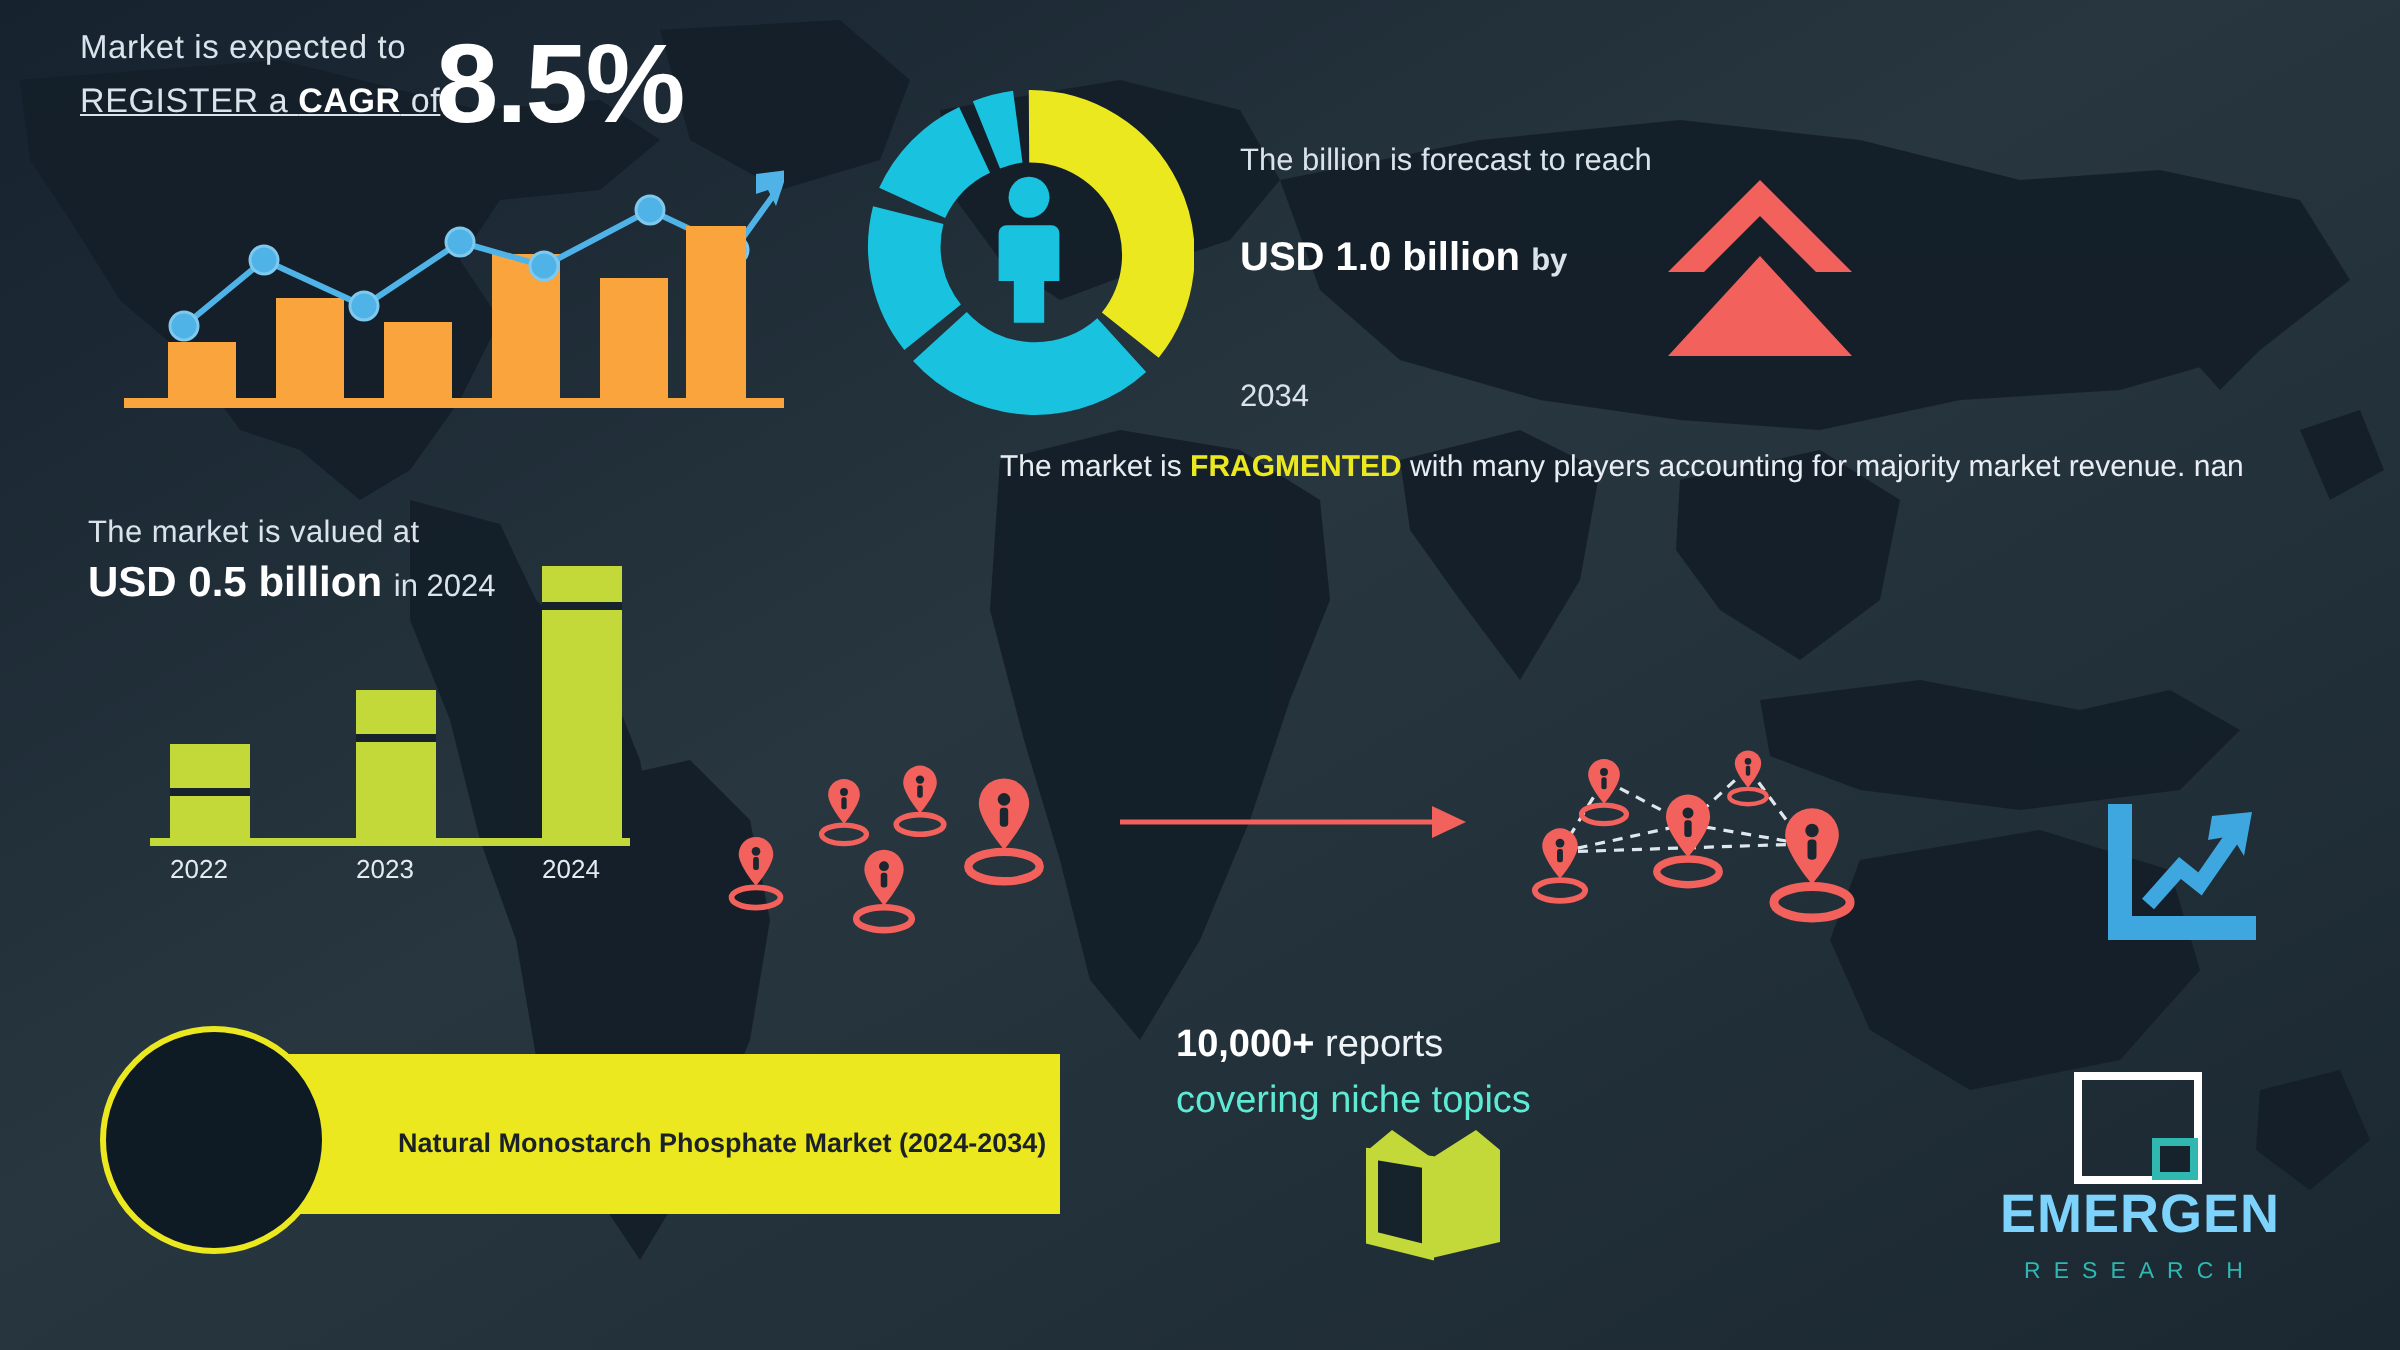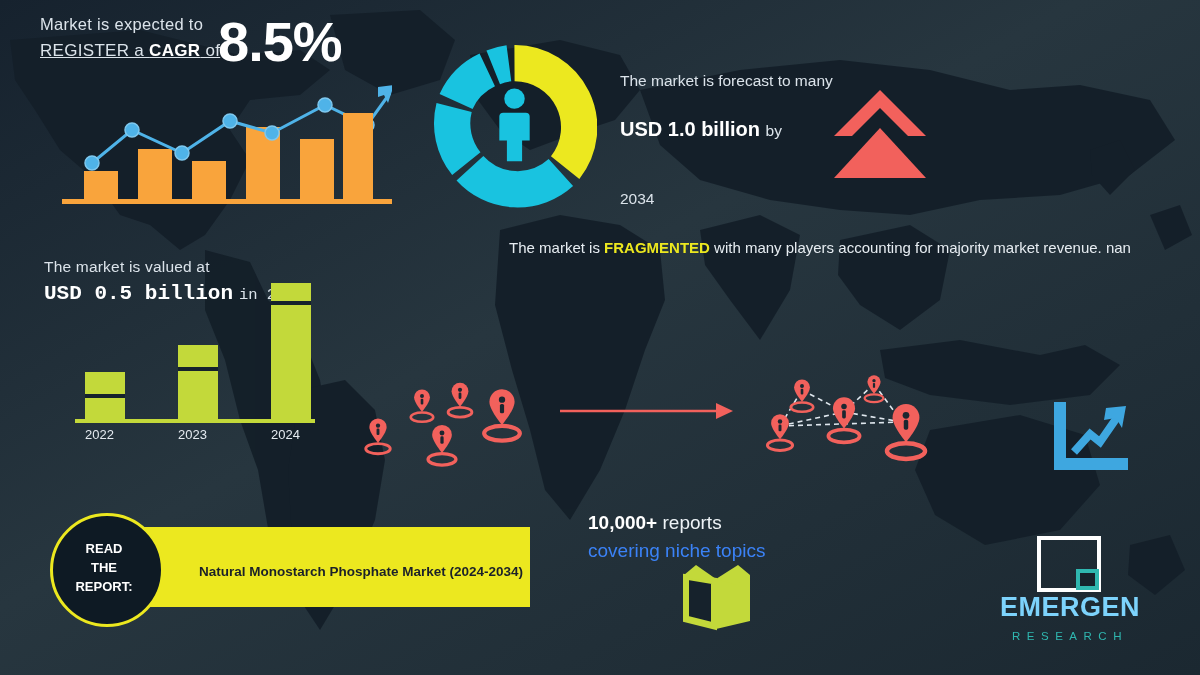--- a/index.html
+++ b/index.html
@@ -11,34 +11,34 @@
   
   #map{position:absolute;inset:0;width:1200px;height:675px;}
   
   .cagr-line1{position:absolute;left:40px;top:15px;font-size:16.5px;color:#dbe3ea;letter-spacing:.3px;}
   .cagr-line2{position:absolute;left:40px;top:41px;font-size:17px;color:#dbe3ea;letter-spacing:.3px;text-decoration:underline;}
   .cagr-line2 b{color:#ffffff;font-weight:700;}
   .cagr-big{position:absolute;left:218px;top:14px;font-size:56px;font-weight:700;color:#ffffff;line-height:1;letter-spacing:-1px;}
   
   .fc-l1{position:absolute;left:620px;top:70px;font-size:15.5px;color:#dbe3ea;width:250px;line-height:22px;}
   .fc-l2{position:absolute;left:620px;top:118px;font-size:20px;font-weight:700;color:#ffffff;}
-  .fc-l2 span{font-size:15.5px;font-weight:400;color:#dbe3ea;}
+  .fc-l2 span{font-size:15.5px;font-weight:700;color:#dbe3ea;}
   .fc-l3{position:absolute;left:620px;top:143px;font-size:15.5px;color:#dbe3ea;margin-top:47px;}
   
-  .frag{position:absolute;left:500px;top:236px;width:640px;font-size:15px;color:#e7edf2;line-height:24px;text-align:center;}
+  .frag{position:absolute;left:500px;top:222px;width:640px;font-size:15px;color:#e7edf2;line-height:24px;}
   .frag b{color:#ece81f;font-weight:700;}
   
   .val-l1{position:absolute;left:44px;top:258px;font-size:15.5px;color:#dbe3ea;letter-spacing:.2px;}
   .val-l2{position:absolute;left:44px;top:280px;font-size:21px;font-weight:700;color:#ffffff;}
-  .val-l2 span{font-size:15.5px;font-weight:400;color:#dbe3ea;font-family:Liberation Mono, monospace;}
+  .val-l2 span{font-size:15.5px;font-weight:400;color:#dbe3ea;}
   .yr{position:absolute;font-size:13px;color:#e4eaf0;}
   
   .rep-l1{position:absolute;left:588px;top:512px;font-size:19px;color:#eef3f7;text-align:center;}
   .rep-l1 b{font-weight:700;color:#ffffff;}
-  .rep-l2{position:absolute;left:588px;top:540px;font-size:19px;color:#3b82f6;}
+  .rep-l2{position:absolute;left:588px;top:540px;font-size:19px;color:#5eead4;}
   
   #cta-band{position:absolute;left:112px;top:527px;width:418px;height:80px;background:#ece81f;}
   #cta-title{position:absolute;left:163px;top:560px;width:330px;font-size:13.5px;font-weight:700;color:#1b2129;line-height:24px;margin-left:36px;}
   #cta-circle{position:absolute;left:50px;top:513px;width:108px;height:108px;border-radius:50%;
               background:#0e1a24;border:3px solid #ece81f;}
   #cta-label{position:absolute;left:50px;top:513px;width:108px;height:108px;display:flex;
              flex-direction:column;align-items:center;justify-content:center;
              font-size:13px;font-weight:700;color:#ffffff;line-height:19px;text-align:center;}
   
   .logo-word{position:absolute;left:985px;top:592px;width:170px;text-align:center;
@@ -145,21 +145,21 @@
     <path fill="none" stroke="#19c3e0" stroke-width="22" d="M14.6,34.2 A39,39 0 0,1 33.5,15.1"></path>
     <path fill="none" stroke="#19c3e0" stroke-width="22" d="M37.1,13.6 A39,39 0 0,1 46.6,11.1"></path>
 
     <g fill="#19c3e0">
       <circle cx="50" cy="32.5" r="6.2"></circle>
       <path d="M43.2,41 h13.6 a2.4,2.4 0 0 1 2.4,2.4 v14.5 h-4.6 v12.6 h-9.2 v-12.6 h-4.6 v-14.5
                a2.4,2.4 0 0 1 2.4,-2.4 Z"></path>
     </g>
   </svg>
 
-  <div class="fc-l1">The market is forecast to many</div>
+  <div class="fc-l1">The billion is forecast to reach</div>
   <div class="fc-l2">
     <span style="font-size:20px;font-weight:700;color:#fff;">USD 1.0 billion</span>
     <span>by</span>
   </div>
   <div class="fc-l3">2034</div>
 
   <svg class="abs" style="left:832px;top:88px;" width="96" height="94" viewBox="0 0 96 94">
     <path d="M48,2 L94,48 L76,48 L48,20 L20,48 L2,48 Z" fill="#f2615c"></path>
     <path d="M48,40 L94,90 L2,90 Z" fill="#f2615c"></path>
   </svg>
@@ -266,25 +266,20 @@
     <path d="M38,16 L38,66 L72,58 L72,12 Z" fill="#c3d93a"></path>
     <path d="M6,12 L18,2 L38,16 L20,22 Z" fill="#c3d93a"></path>
     <path d="M72,12 L60,2 L38,16 L58,22 Z" fill="#c3d93a"></path>
     <path d="M10,16 L34,20 L34,60 L10,54 Z" fill="#16222c"></path>
     <path d="M10,16 L34,20 L34,60 L10,54 Z" fill="none" stroke="#c3d93a" stroke-width="2"></path>
   </svg>
 
   <div id="cta-band"></div>
   <div id="cta-title">Natural Monostarch Phosphate Market (2024-2034)</div>
   <div id="cta-circle"></div>
-  <div id="cta-label">
-    <span>READ</span>
-    <span>THE</span>
-    <span>REPORT:</span>
-  </div>
 
   <svg class="abs" style="left:1048px;top:400px;" width="82" height="72" viewBox="0 0 82 72">
     <path d="M6,2 L18,2 L18,58 L80,58 L80,70 L6,70 Z" fill="#3ea7e0"></path>
     <polyline points="26,52 42,34 52,42 70,16" fill="none" stroke="#3ea7e0" stroke-width="8" stroke-linejoin="miter"></polyline>
     <path d="M58,8 L78,6 L74,28 L68,18 L56,20 Z" fill="#3ea7e0"></path>
   </svg>
   <svg class="abs" style="left:1036px;top:535px;" width="66" height="58" viewBox="0 0 66 58">
     <path d="M3,3 L63,3 L63,55 L3,55 Z" fill="none" stroke="#ffffff" stroke-width="4"></path>
     <rect x="40" y="34" width="23" height="21" fill="#2fb7b0"></rect>
     <rect x="44" y="38" width="15" height="13" fill="#16222c"></rect>

